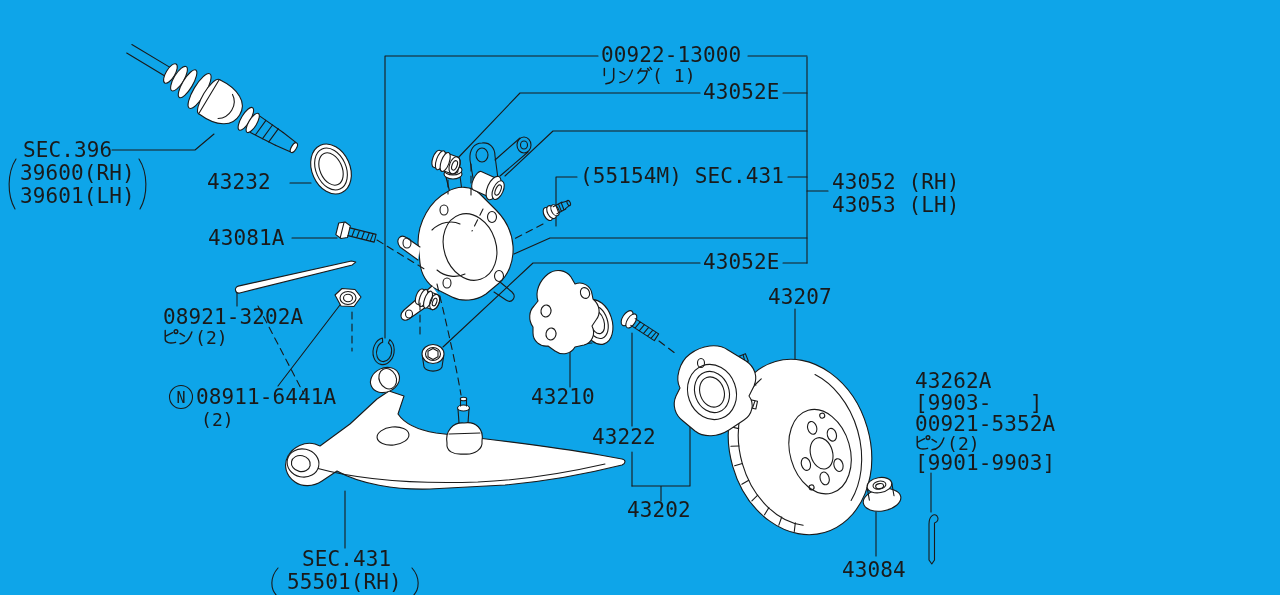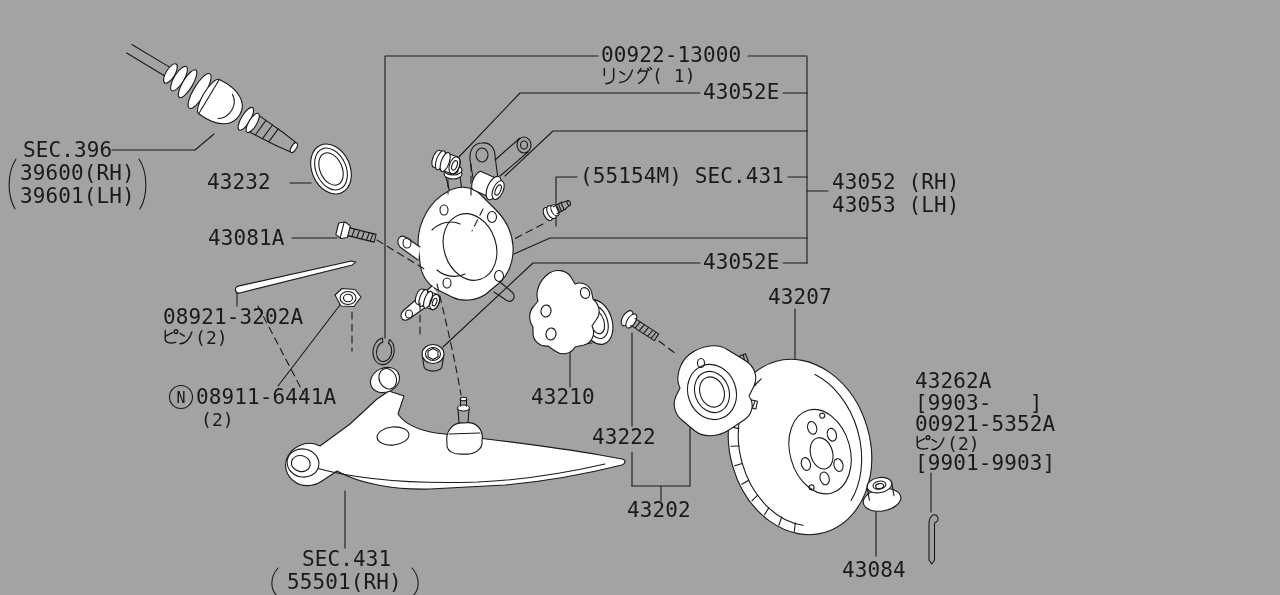--- a/index.html
+++ b/index.html
@@ -1,16 +1,16 @@
 <!DOCTYPE html>
 <html><head>
 <meta charset="utf-8">
 <style>
   html,body{margin:0;padding:0;background:#ffffff;}
-  #stage{position:relative;width:1280px;height:595px;background:#a3a3a3;overflow:hidden;}
+  #stage{position:relative;width:1280px;height:595px;background:#0ea5e9;overflow:hidden;}
   svg{position:absolute;left:0;top:0;}
   .s{stroke:#1a1a1a;stroke-width:1.1;fill:none;stroke-linecap:round;stroke-linejoin:round;}
   .sw{stroke:#1a1a1a;stroke-width:1.1;fill:#ffffff;stroke-linecap:round;stroke-linejoin:round;}
   .dash{stroke-dasharray:7 5;}
   text{font-family:"DejaVu Sans Mono","Liberation Mono",monospace;fill:#1a1a1a;font-size:21px;letter-spacing:0.1px;}
   text.sm{font-size:18px;}
   text.n{font-size:15px;}
   .kana{stroke:#1a1a1a;stroke-width:1.9;fill:none;stroke-linecap:round;stroke-linejoin:round;}
 </style>
 </head>

